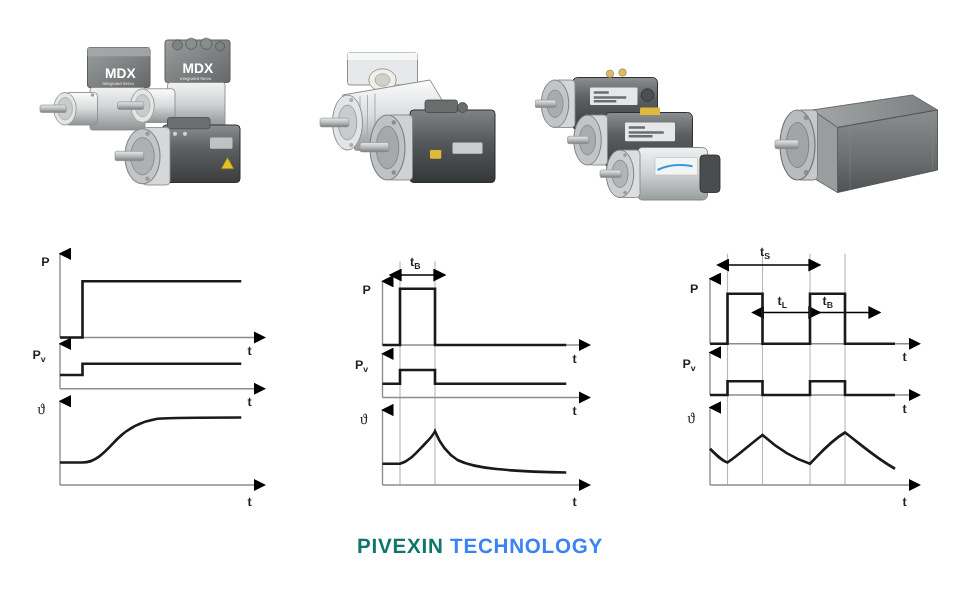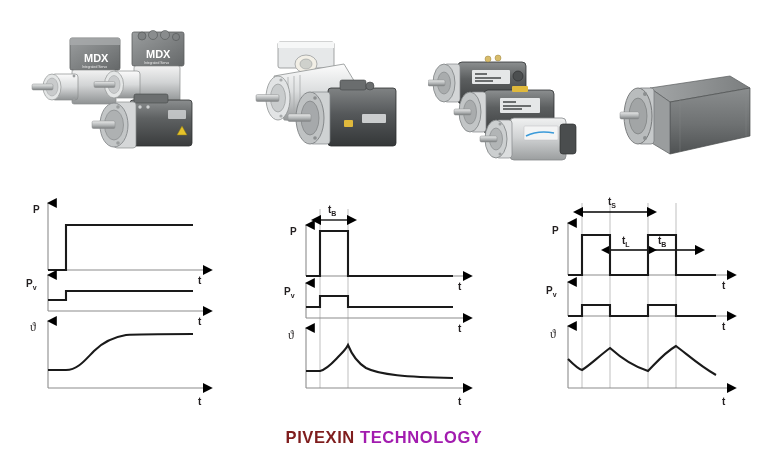--- a/index.html
+++ b/index.html
@@ -49,22 +49,22 @@
   .footer-logo {
     position: absolute;
     left: 0;
     top: 428px;
     width: 768px;
     text-align: center;
     font-size: 16.5px;
     font-weight: bold;
     letter-spacing: 0.6px;
   }
-  .logo-word-1 { color: #7f1d1d; }
-  .logo-word-2 { color: #a21caf; }
+  .logo-word-1 { color: #0f766e; }
+  .logo-word-2 { color: #3b82f6; }
 </style>
 </head>
 <body>
 
 <div class="photo-strip">
 
   <div class="photo" style="left:22px; top:14px;">
     <svg width="212" height="172" viewBox="0 0 212 172" aria-hidden="true">
       <defs>
         <linearGradient id="mdxBody" x1="0" y1="0" x2="0" y2="1">

